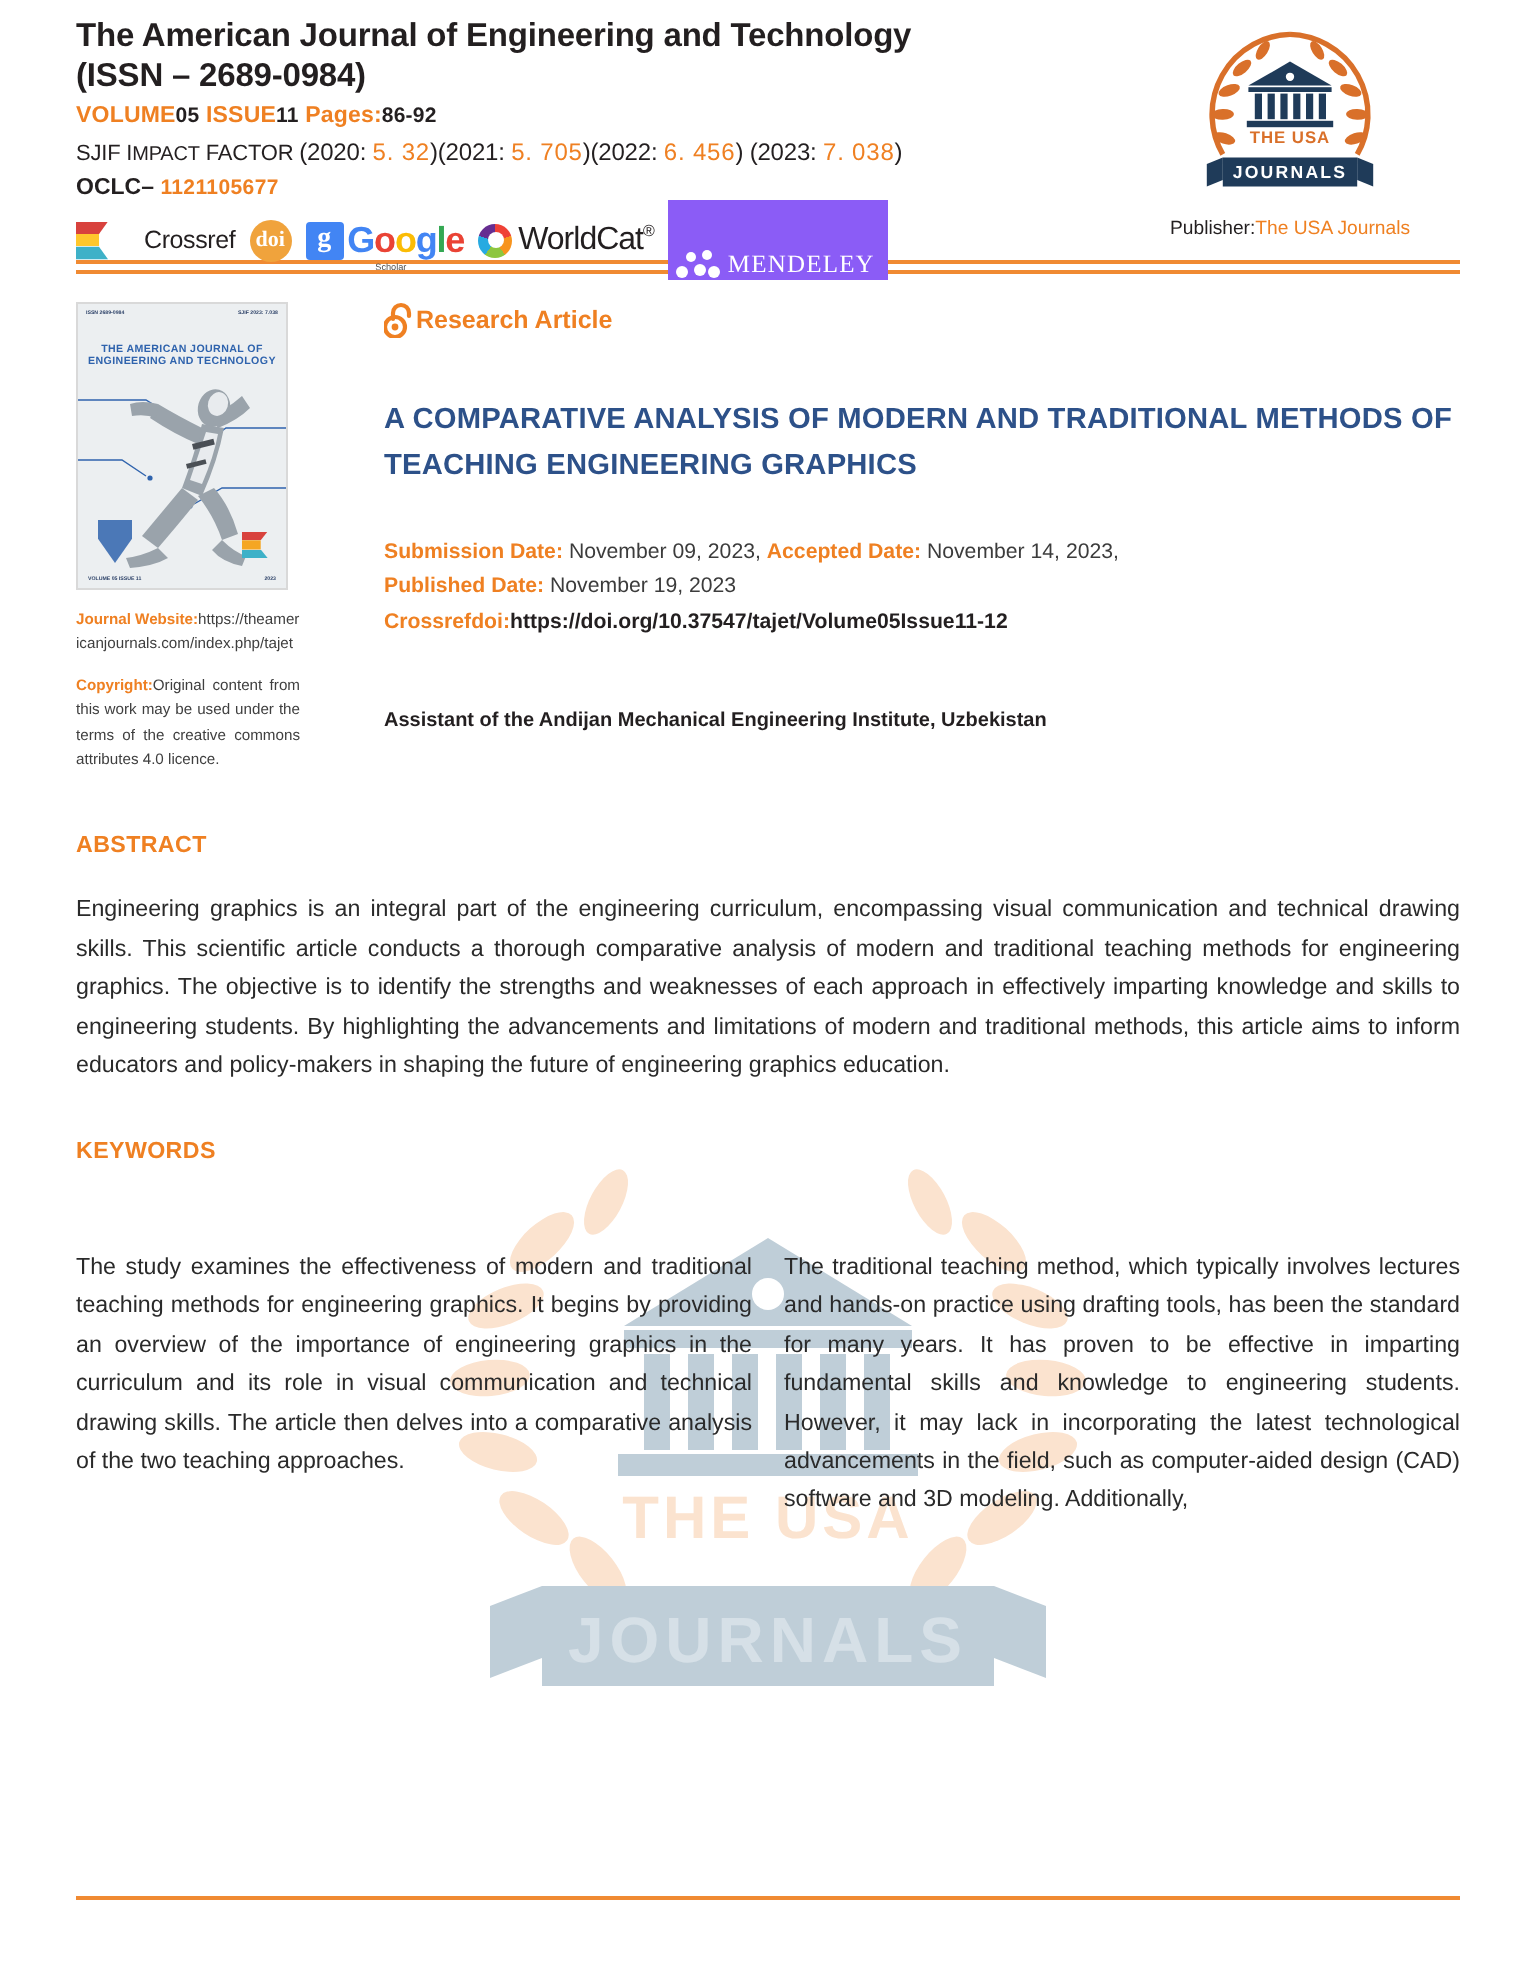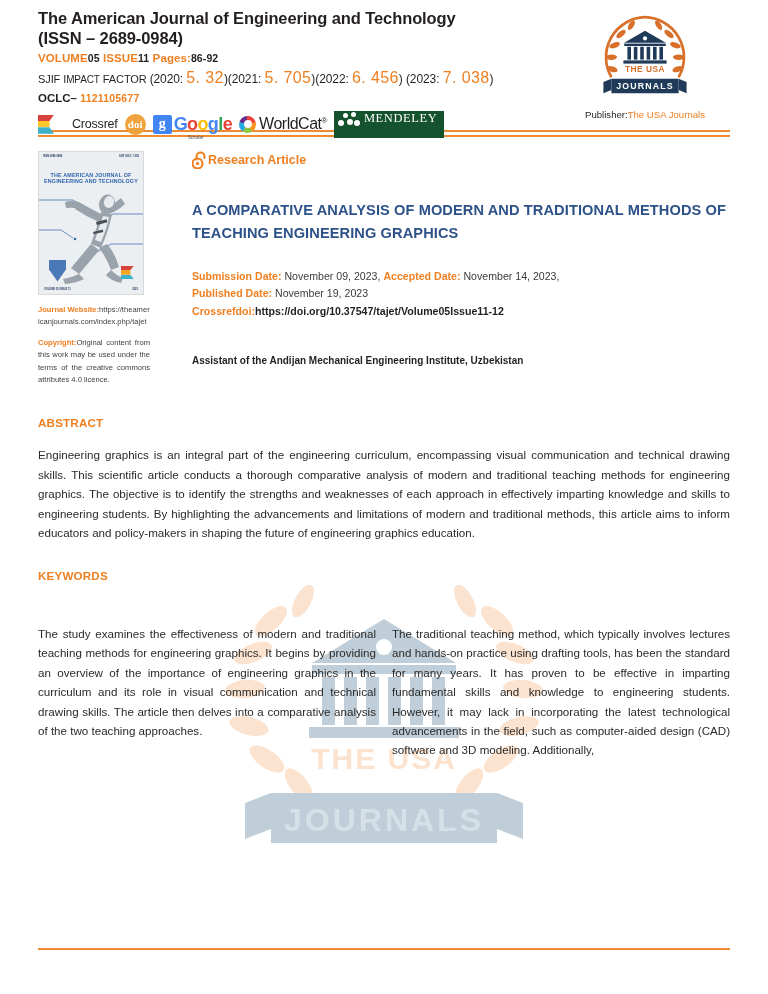--- a/index.html
+++ b/index.html
@@ -51,21 +51,21 @@
   .volline .or { color: #ef8022; }
   .volline .sm { font-size: 10.5px; }
   .sjif {
     margin-top: 5px;
     font-size: 12px;
     color: #231f20;
     letter-spacing: -0.1px;
   }
   .sjif .lbl { font-size: 11px; }
   .sjif .sc { font-size: 10px; }
-  .sjif .val { color: #ef8022; font-size: 16px; letter-spacing: 0.4px; }
+  .sjif .val { color: #ef8022; font-size: 12px; letter-spacing: 0.4px; }
   .oclc {
     margin-top: 5px;
     font-size: 11.5px;
     font-weight: bold;
   }
   .oclc .num { color: #ef8022; font-size: 10.5px; letter-spacing: 0.2px; }
 
   
   .logos {
     margin-top: 7px;
@@ -104,21 +104,21 @@
     background: conic-gradient(#ef4136 0deg 72deg, #f7941e 72deg 144deg, #8dc63f 144deg 216deg, #27aae1 216deg 288deg, #662d91 288deg 360deg);
     position: relative;
   }
   .wc-mark::after {
     content: ""; position: absolute; left: 4.5px; top: 4.5px;
     width: 8px; height: 8px; border-radius: 50%; background: #fff;
   }
   .wc-txt { font-size: 16px; font-weight: normal; color: #231f20; letter-spacing: -0.5px; }
   .wc-txt sup { font-size: 8px; }
   .mendeley {
-    background: #14532d; color: #fff; height: 27px; display: flex; align-items: flex-start;
+    background: #8b5cf6; color: #fff; height: 40px; display: flex; align-items: flex-end;
     padding: 0 7px 0 4px; gap: 4px;
   }
   .mend-dots { position: relative; width: 22px; height: 16px; }
   .mend-dots b {
     position: absolute; background: #fff; border-radius: 50%; display: block;
   }
   .mend-dots b:nth-child(1) { width: 6px; height: 6px; left: 0; top: 9px; }
   .mend-dots b:nth-child(2) { width: 5px; height: 5px; left: 5px; top: 2px; }
   .mend-dots b:nth-child(3) { width: 6px; height: 6px; left: 9px; top: 8px; }
   .mend-dots b:nth-child(4) { width: 5px; height: 5px; left: 13px; top: 1px; }

